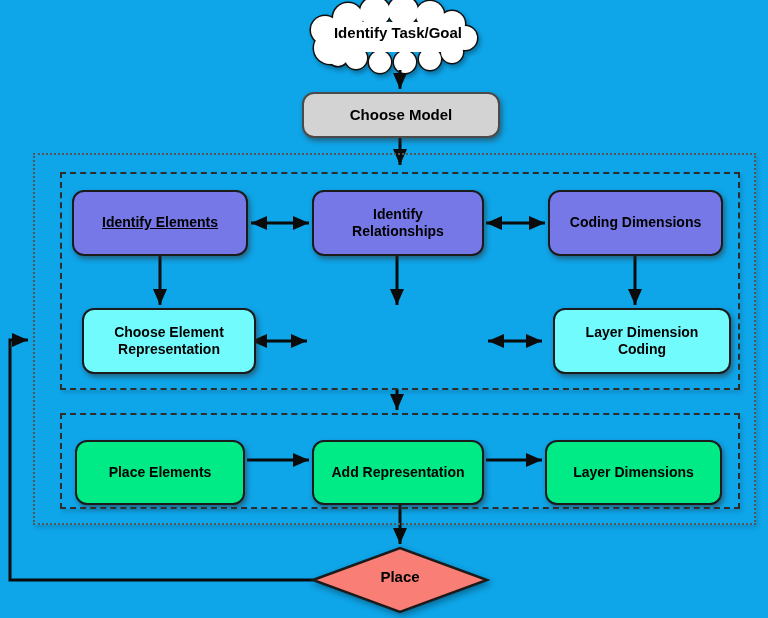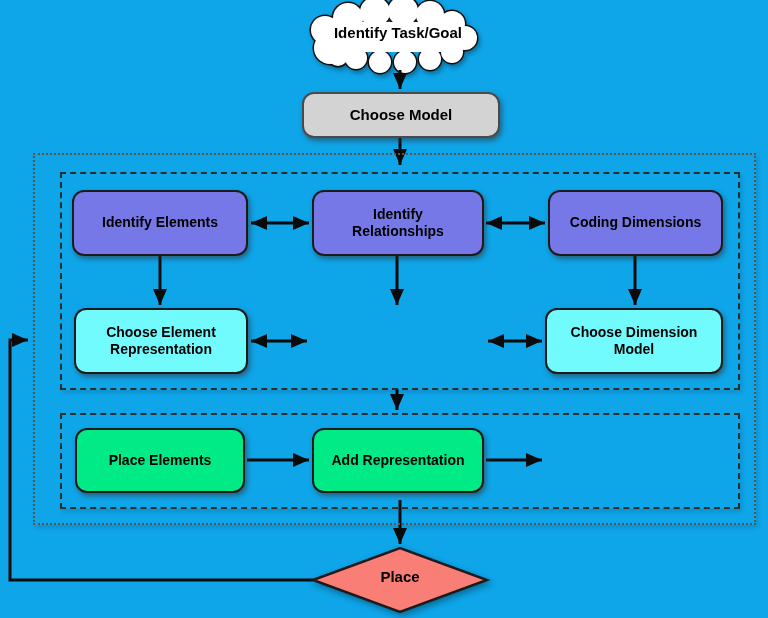--- a/index.html
+++ b/index.html
@@ -16,22 +16,22 @@
     position:absolute; border:2px dashed #2d2d2d;
     box-shadow:2px 3px 4px rgba(0,0,0,0.12);
   }
   .node {
     position:absolute; display:flex; align-items:center; justify-content:center;
     text-align:center; font-weight:bold; font-size:14px; line-height:1.25; color:#000;
     border:2.5px solid #1b1b1b; border-radius:12px; padding:0 17px; box-sizing:border-box;
     box-shadow:2px 3px 5px rgba(50,50,50,0.55);
   }
   .node.purple { background:var(--c-purple); }
-  .node.cyan   { background:var(--c-cyan); }
-  .node.green  { background:var(--c-green); }
+  .node.cyan   { background:var(--c-cyan);margin-left:8px; }
+  .node.green  { background:var(--c-green);margin-top:12px; }
   .node.gray   { background:var(--c-gray); border-color:#4a4a4a; font-size:15px; }
   .arrow { stroke:#0b0b0b; stroke-width:3; fill:none; }
   .cloud-outline { stroke:#101010; stroke-width:3; fill:#ffffff; filter:drop-shadow(2px 3px 2px rgba(0,0,0,0.30)); }
   .cloud-fill { fill:#ffffff; stroke:none; }
   .cloud-label {
     position:absolute; left:318px; top:24px; width:160px; text-align:center;
     font-weight:bold; font-size:15px; color:#000;
   }
   .diamond { fill:var(--c-red); stroke:#1b1b1b; stroke-width:2.5; filter:drop-shadow(2px 3px 3px rgba(0,0,0,0.35)); }
   .diamond-label {
@@ -112,25 +112,26 @@
   </svg>
 
   <div class="cloud-label">Identify Task/Goal</div>
 
   <div class="node gray" style="left:302px;top:92px;width:198px;height:46px;">Choose Model</div>
 
   <div class="stage-outer" style="left:33px;top:153px;width:719px;height:368px;"></div>
   <div class="stage-inner" style="left:60px;top:172px;width:676px;height:214px;"></div>
   <div class="stage-inner" style="left:60px;top:413px;width:676px;height:92px;"></div>
 
-  <div class="node purple" style="left:72px;top:190px;width:176px;height:66px;">Identify Elements</div>
+  <div class="node purple" style="left:72px;top:190px;width:176px;height:66px;text-decoration:underline;">Identify Elements</div>
   <div class="node purple" style="left:312px;top:190px;width:172px;height:66px;">Identify Relationships</div>
   <div class="node purple" style="left:548px;top:190px;width:175px;height:66px;">Coding Dimensions</div>
 
   <div class="node cyan" style="left:74px;top:308px;width:174px;height:66px;">Choose Element Representation</div>
-  <div class="node cyan" style="left:545px;top:308px;width:178px;height:66px;">Choose Dimension Model</div>
+  <div class="node cyan" style="left:545px;top:308px;width:178px;height:66px;">Layer Dimension Coding</div>
 
   <div class="node green" style="left:75px;top:428px;width:170px;height:65px;">Place Elements</div>
   <div class="node green" style="left:312px;top:428px;width:172px;height:65px;">Add Representation</div>
+  <div class="node green" style="left:545px;top:428px;width:177px;height:65px;">Layer Dimensions</div>
 
   <div class="diamond-label">Place</div>
 
 </div>
 
 </body></html>

